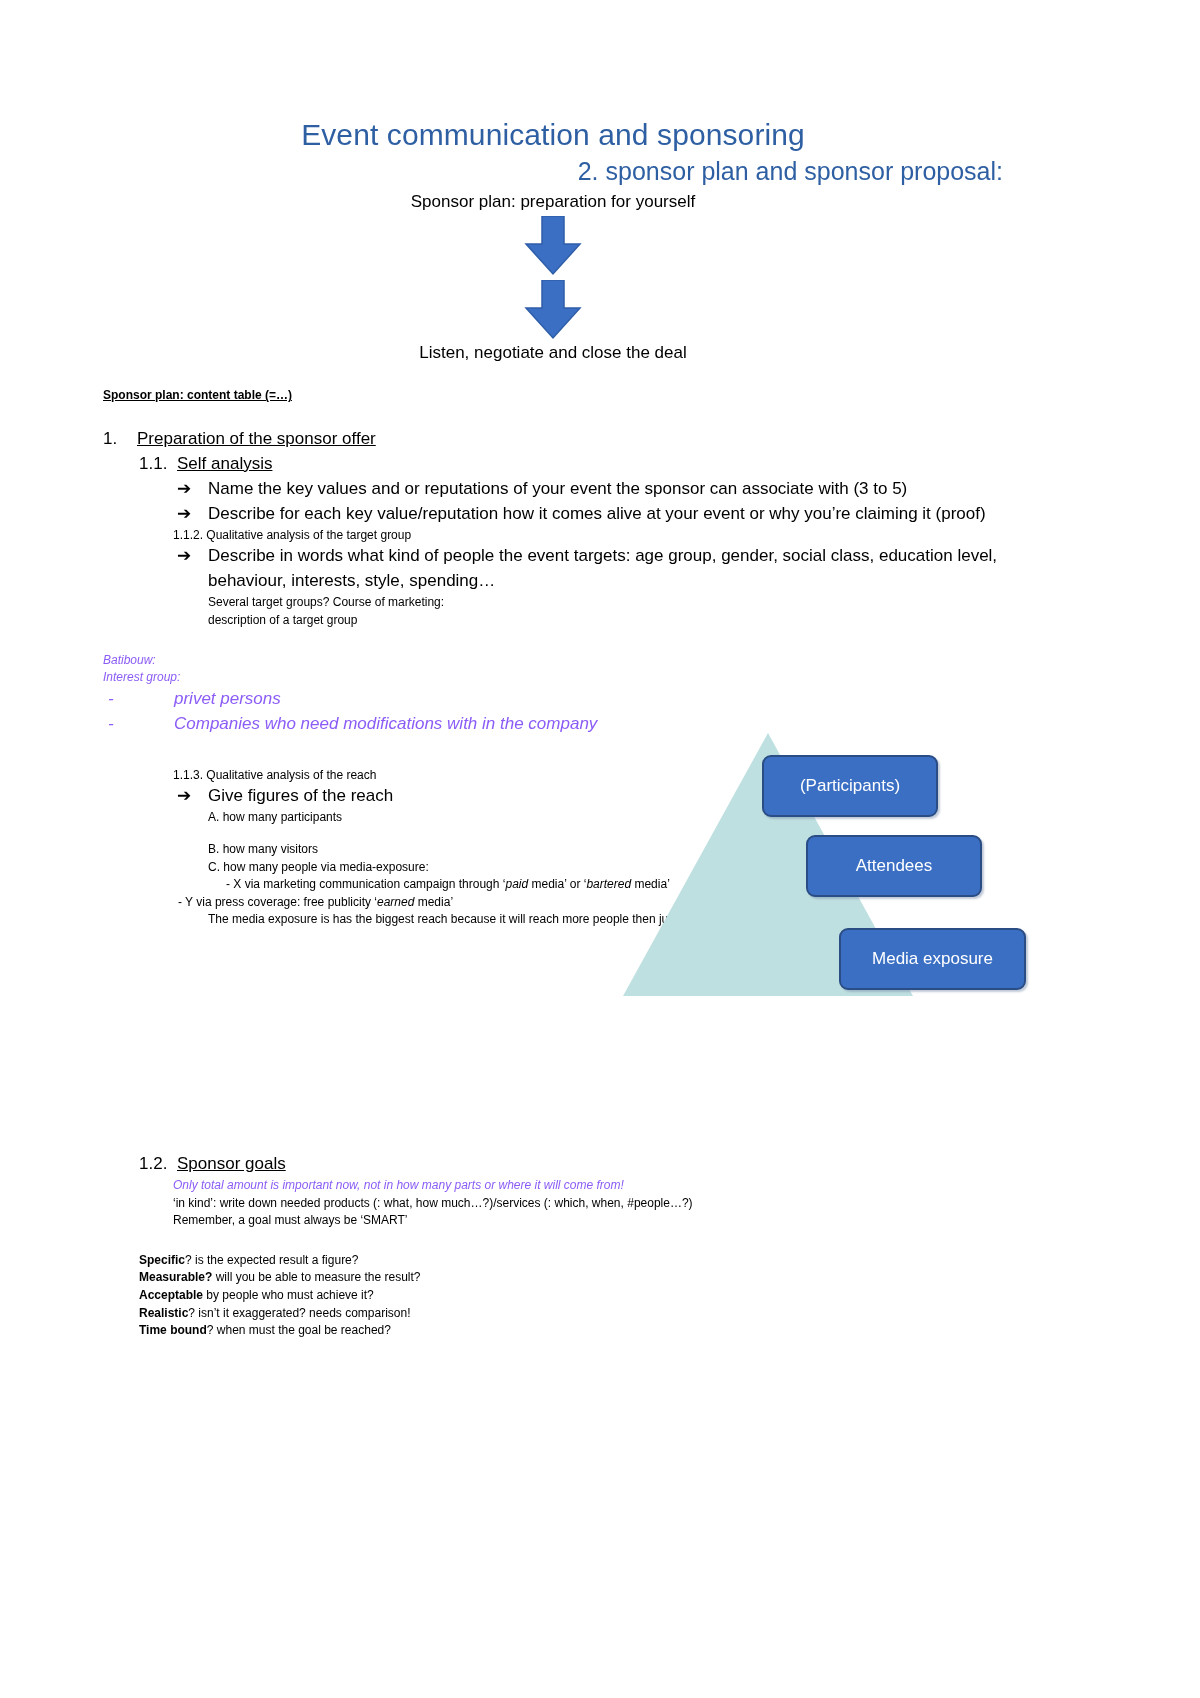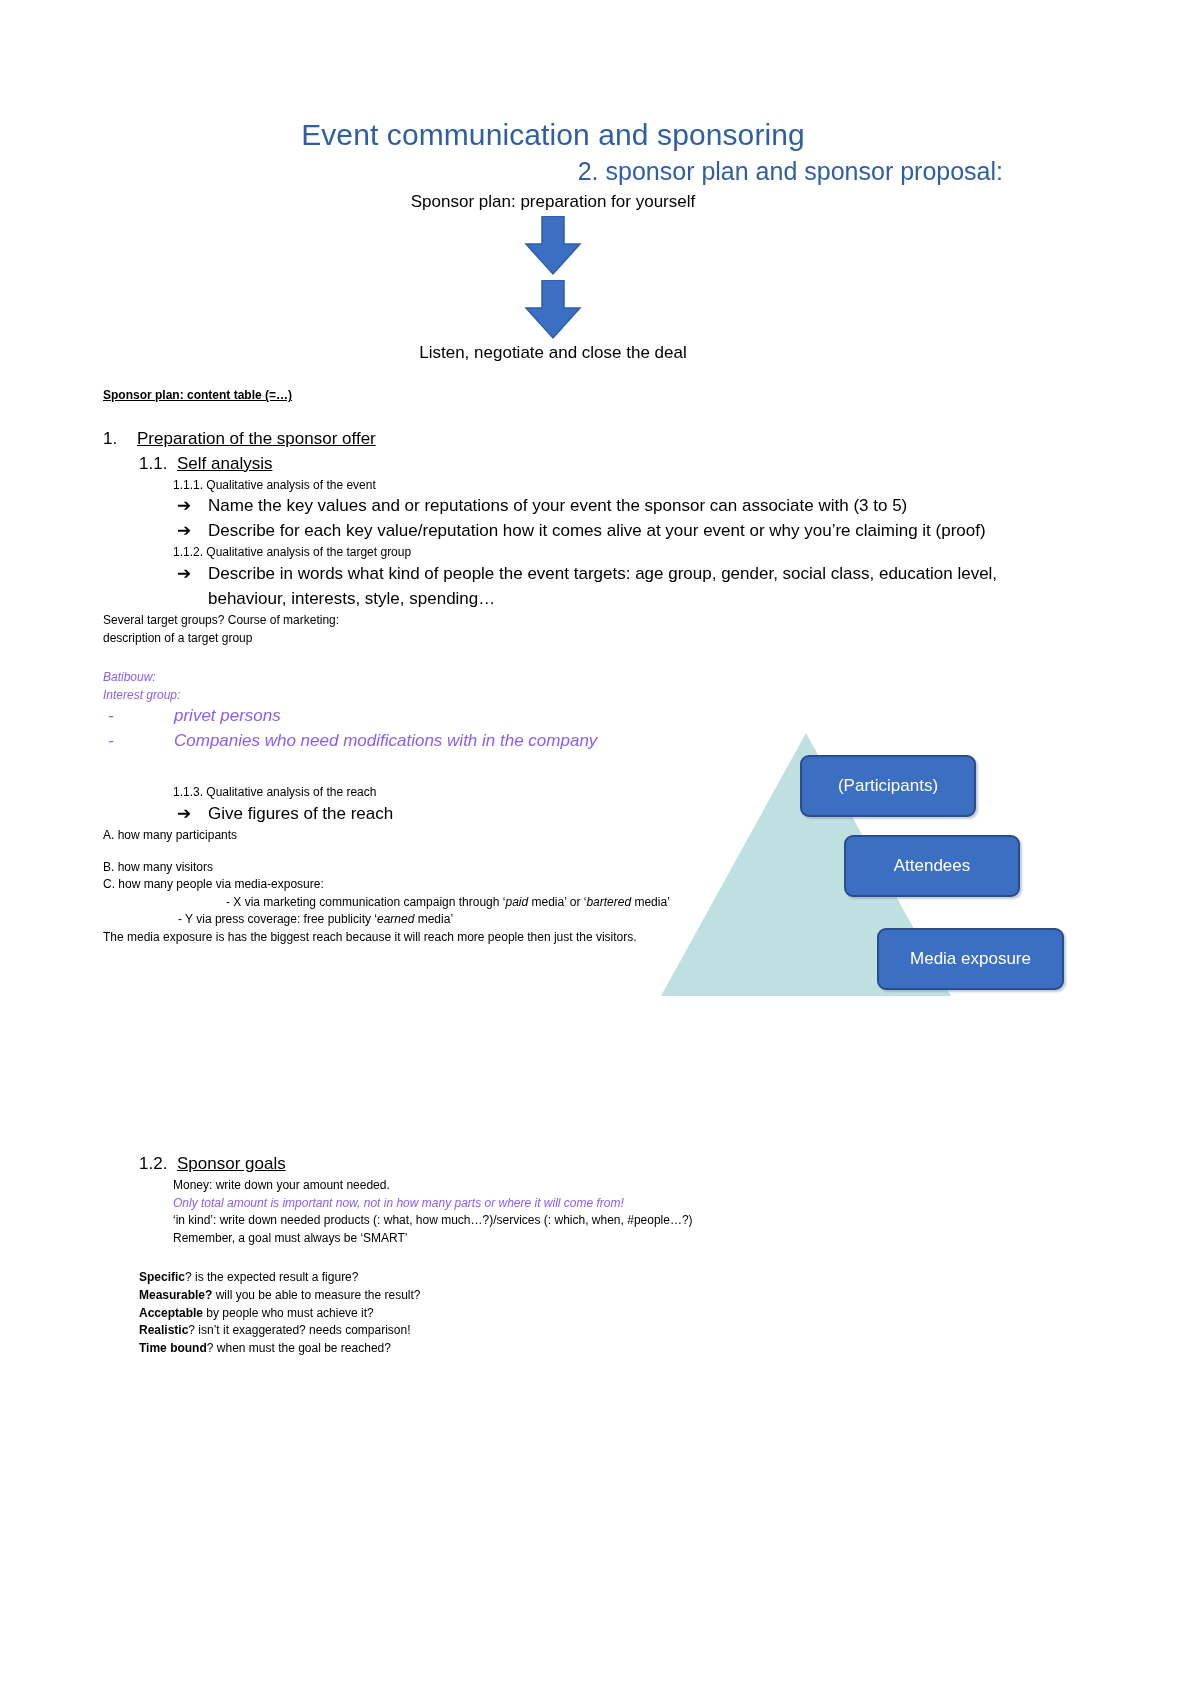--- a/index.html
+++ b/index.html
@@ -97,31 +97,31 @@
     flex: 0 0 auto;
     text-align: left;
   }
   .row-body { flex: 1 1 auto; }
 
   
   .ind-1 { margin-left: 0px; }
   .ind-2 { margin-left: 36px; }
   .ind-3 { margin-left: 70px; }
   .ind-4 { margin-left: 74px; }
-  .ind-5 { }
+  .ind-5 { margin-left: 105px; }
 
   .num-w { width: 34px; }
   .num-w2 { width: 38px; }
   .arrow-w { width: 31px; }
   .dash-w { width: 66px; }
 
   
   .pyramid-area {
     position: absolute;
-    left: 661px;
+    left: 623px;
     top: 733px;
     width: 400px;
     height: 265px;
   }
   .triangle {
     position: absolute;
     left: 0;
     top: 0;
     width: 0;
     height: 0;
@@ -205,21 +205,20 @@
     <div class="row ind-1">
       <span class="marker num-w">1.</span>
       <span class="row-body u">Preparation of the sponsor offer</span>
     </div>
 
     <div class="row ind-2">
       <span class="marker num-w2">1.1.</span>
       <span class="row-body u">Self analysis</span>
     </div>
 
-    <div class="p ind-3">1.1.1. Qualitative analysis of the event</div>
 
     <div class="row ind-4">
       <span class="marker arrow-w">➔</span>
       <span class="row-body">Name the key values and or reputations of your event the sponsor can associate with (3 to 5)</span>
     </div>
 
     <div class="row ind-4">
       <span class="marker arrow-w">➔</span>
       <span class="row-body">Describe for each key value/reputation how it comes alive at your event or why you’re claiming it (proof)</span>
     </div>
@@ -280,21 +279,20 @@
     <div class="pyr-box pyr-media">Media exposure</div>
   </div>
 
   <div class="doc-lower">
 
     <div class="row ind-2">
       <span class="marker num-w2">1.2.</span>
       <span class="row-body u">Sponsor goals</span>
     </div>
 
-    <div class="p ind-3">Money: write down your amount needed.</div>
     <div class="p ind-3 blue-it">Only total amount is important now, not in how many parts or where it will come from!</div>
     <div class="p ind-3">‘in kind’: write down needed products (: what, how much…?)/services (: which, when, #people…?)</div>
     <div class="p ind-3">Remember, a goal must always be ‘SMART’</div>
 
     <div class="gap-m"></div>
 
     <div class="p ind-2">
       <span class="b">Specific</span><span>? is the expected result a figure?</span>
     </div>
     <div class="p ind-2">

